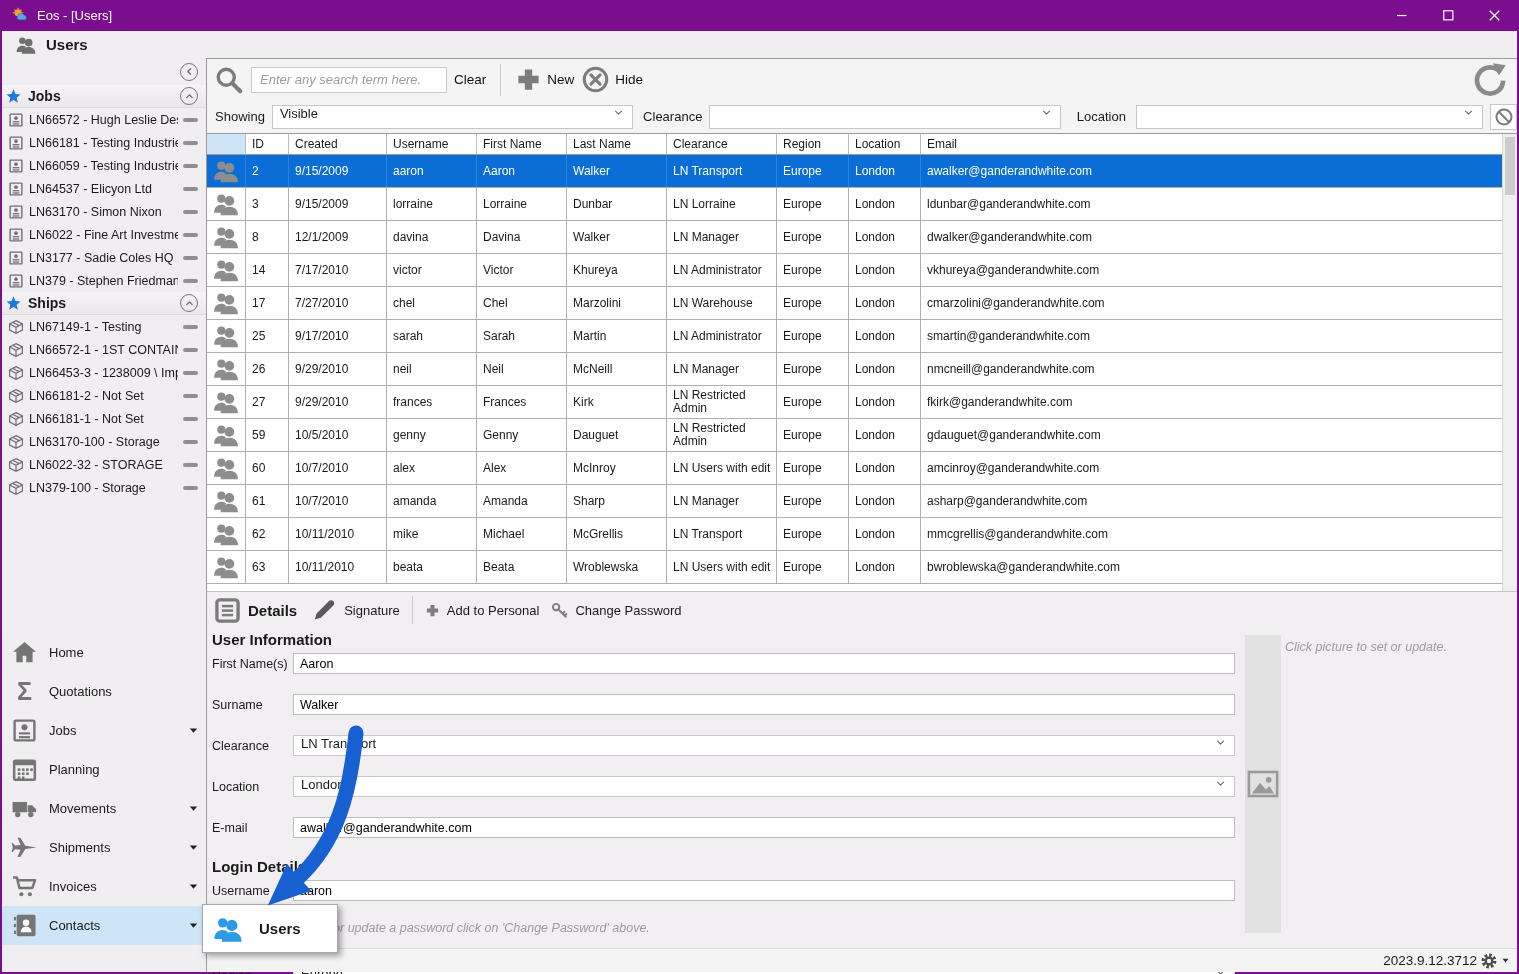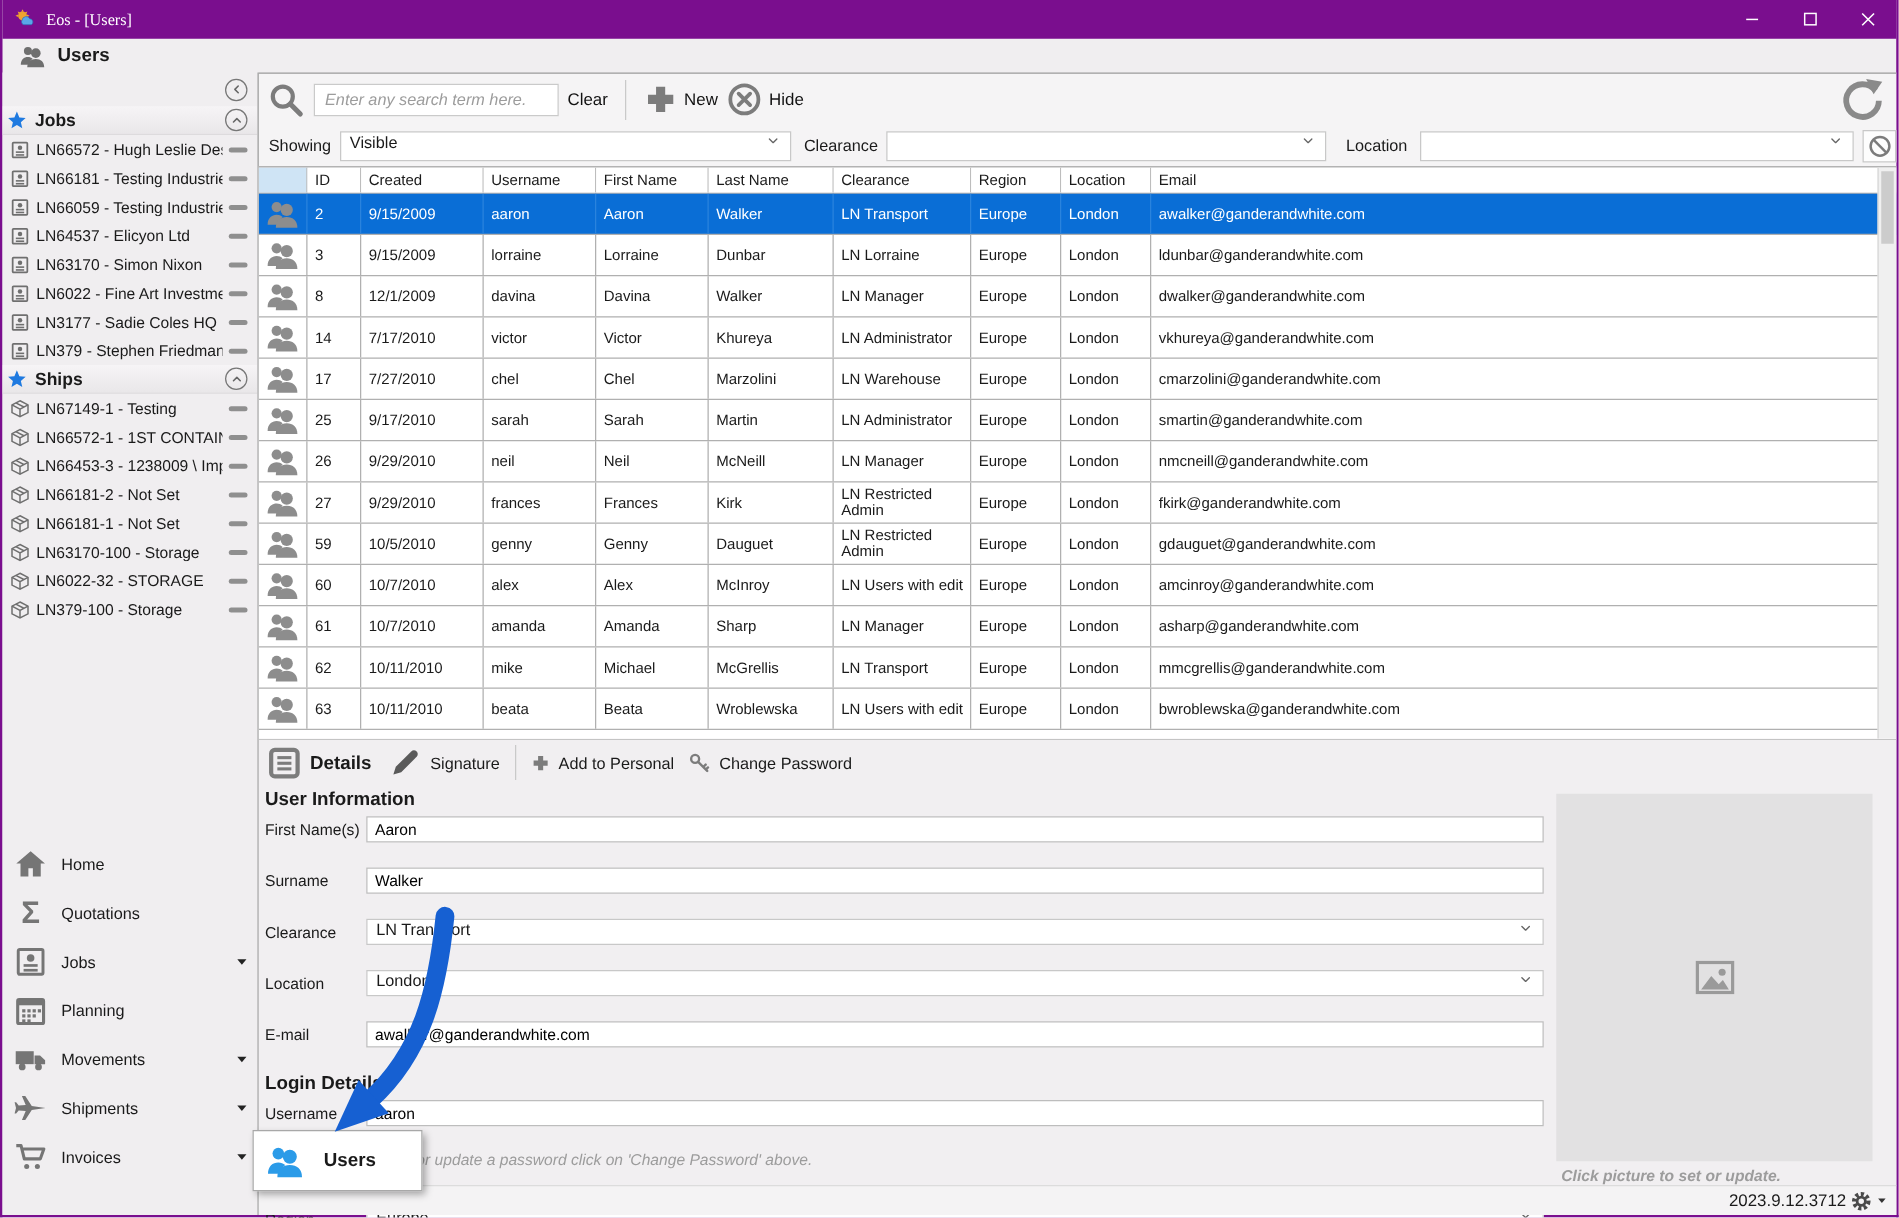--- a/index.html
+++ b/index.html
@@ -2,21 +2,21 @@
 <html><head>
 <meta charset="utf-8">
 <style>
   * { box-sizing:border-box; margin:0; padding:0; }
   html,body { width:1519px; height:974px; }
   body { font-family:"Liberation Sans", sans-serif; color:#1a1a1a; background:#fff; overflow:hidden; }
   .window { position:relative; width:1519px; height:974px; display:flex; flex-direction:column;
             border-left:2px solid #7a0e8e; border-right:2px solid #7a0e8e; border-bottom:2px solid #7a0e8e; background:#f0eef0; }
 
   
-  .titlebar { height:31px; background:#7a0e8e; display:flex; align-items:center; padding-left:10px; gap:8px; flex:none;font-family:Liberation Serif, serif; }
+  .titlebar { height:31px; background:#7a0e8e; display:flex; align-items:center; padding-left:10px; gap:8px; flex:none; }
   .titlebar .title { color:#fff; font-size:13px; }
   .win-controls { margin-left:auto; display:flex; height:100%; }
   .win-btn { width:46px; height:100%; display:flex; align-items:center; justify-content:center; }
   .win-btn svg { width:19px; height:19px; }
 
   
   .page-header { height:27px; display:flex; align-items:center; gap:9px; padding-left:13px; flex:none; }
   .page-header .ph-title { font-weight:bold; font-size:15px; }
   .page-header svg { width:22px; height:22px; color:#6f6f6f; }
 
@@ -88,21 +88,21 @@
   .tab-label { font-size:13px; }
   .details-body { flex:1; display:flex; min-height:0; }
   .form-col { width:1028px; flex:none; padding:3px 0 0 5px; }
   .fheading { font-size:15px; font-weight:bold; margin-bottom:5px; }
   .frow { display:flex; align-items:center; margin-bottom:20px; }
   .flabel { width:81px; font-size:12.5px; flex:none; }
   .finput { flex:1; height:21px; border:1px solid #bdbdbd; background:#fff; font-size:12.5px; padding:0 6px; font-family:inherit; outline:none; }
   .fselect { flex:1; height:21px; }
   .hint { font-size:12.5px; font-style:italic; color:#9c9c9c; margin:0 0 8px 84px; }
   .subgap { margin-top:2px; }
-  .pic-col { flex:1; display:flex; flex-direction:column; padding:7px 19px 0 10px; min-width:0;font-weight:bold; }
+  .pic-col { flex:1; display:flex; flex-direction:row; padding:7px 19px 0 10px; min-width:0; }
   .pic-box { height:298px; background:#e2e1e2; display:flex; align-items:center; justify-content:center; }
   .pic-box svg { width:36px; height:36px; color:#9a9a9a; }
   .pic-hint { font-size:12.5px; font-style:italic; color:#9c9c9c; padding:5px 0 0 4px; }
 
   
   .statusbar { height:24px; background:#f4f3f4; border-top:1px solid #dcdcdc; display:flex; align-items:center; justify-content:flex-end; gap:3px; padding-right:7px; font-size:13.5px; flex:none; }
   .statusbar .gear { width:18px; height:18px; color:#4a4a4a; }
   .statusbar .mini-tri { width:9px; height:9px; color:#333; }
 
   
@@ -500,20 +500,29 @@
   <div class="nav-item">
     <svg class="nicon">
               <use href="#sym-cart"></use>
             </svg>
     <span class="nlabel">Invoices</span>
     <svg class="tri">
               <use href="#sym-tri-down"></use>
             </svg>
   </div>
 
+  <div class="nav-item active">
+    <svg class="nicon">
+              <use href="#sym-contact"></use>
+            </svg>
+    <span class="nlabel">Contacts</span>
+    <svg class="tri">
+              <use href="#sym-tri-down"></use>
+            </svg>
+  </div>
 </div>
     </div>
 
     <div class="main">
 
       <div class="toolbar">
         <svg class="magnifier">
             <use href="#sym-search"></use>
           </svg>
         <input class="search-input" type="text" placeholder="Enter any search term here." style="">

